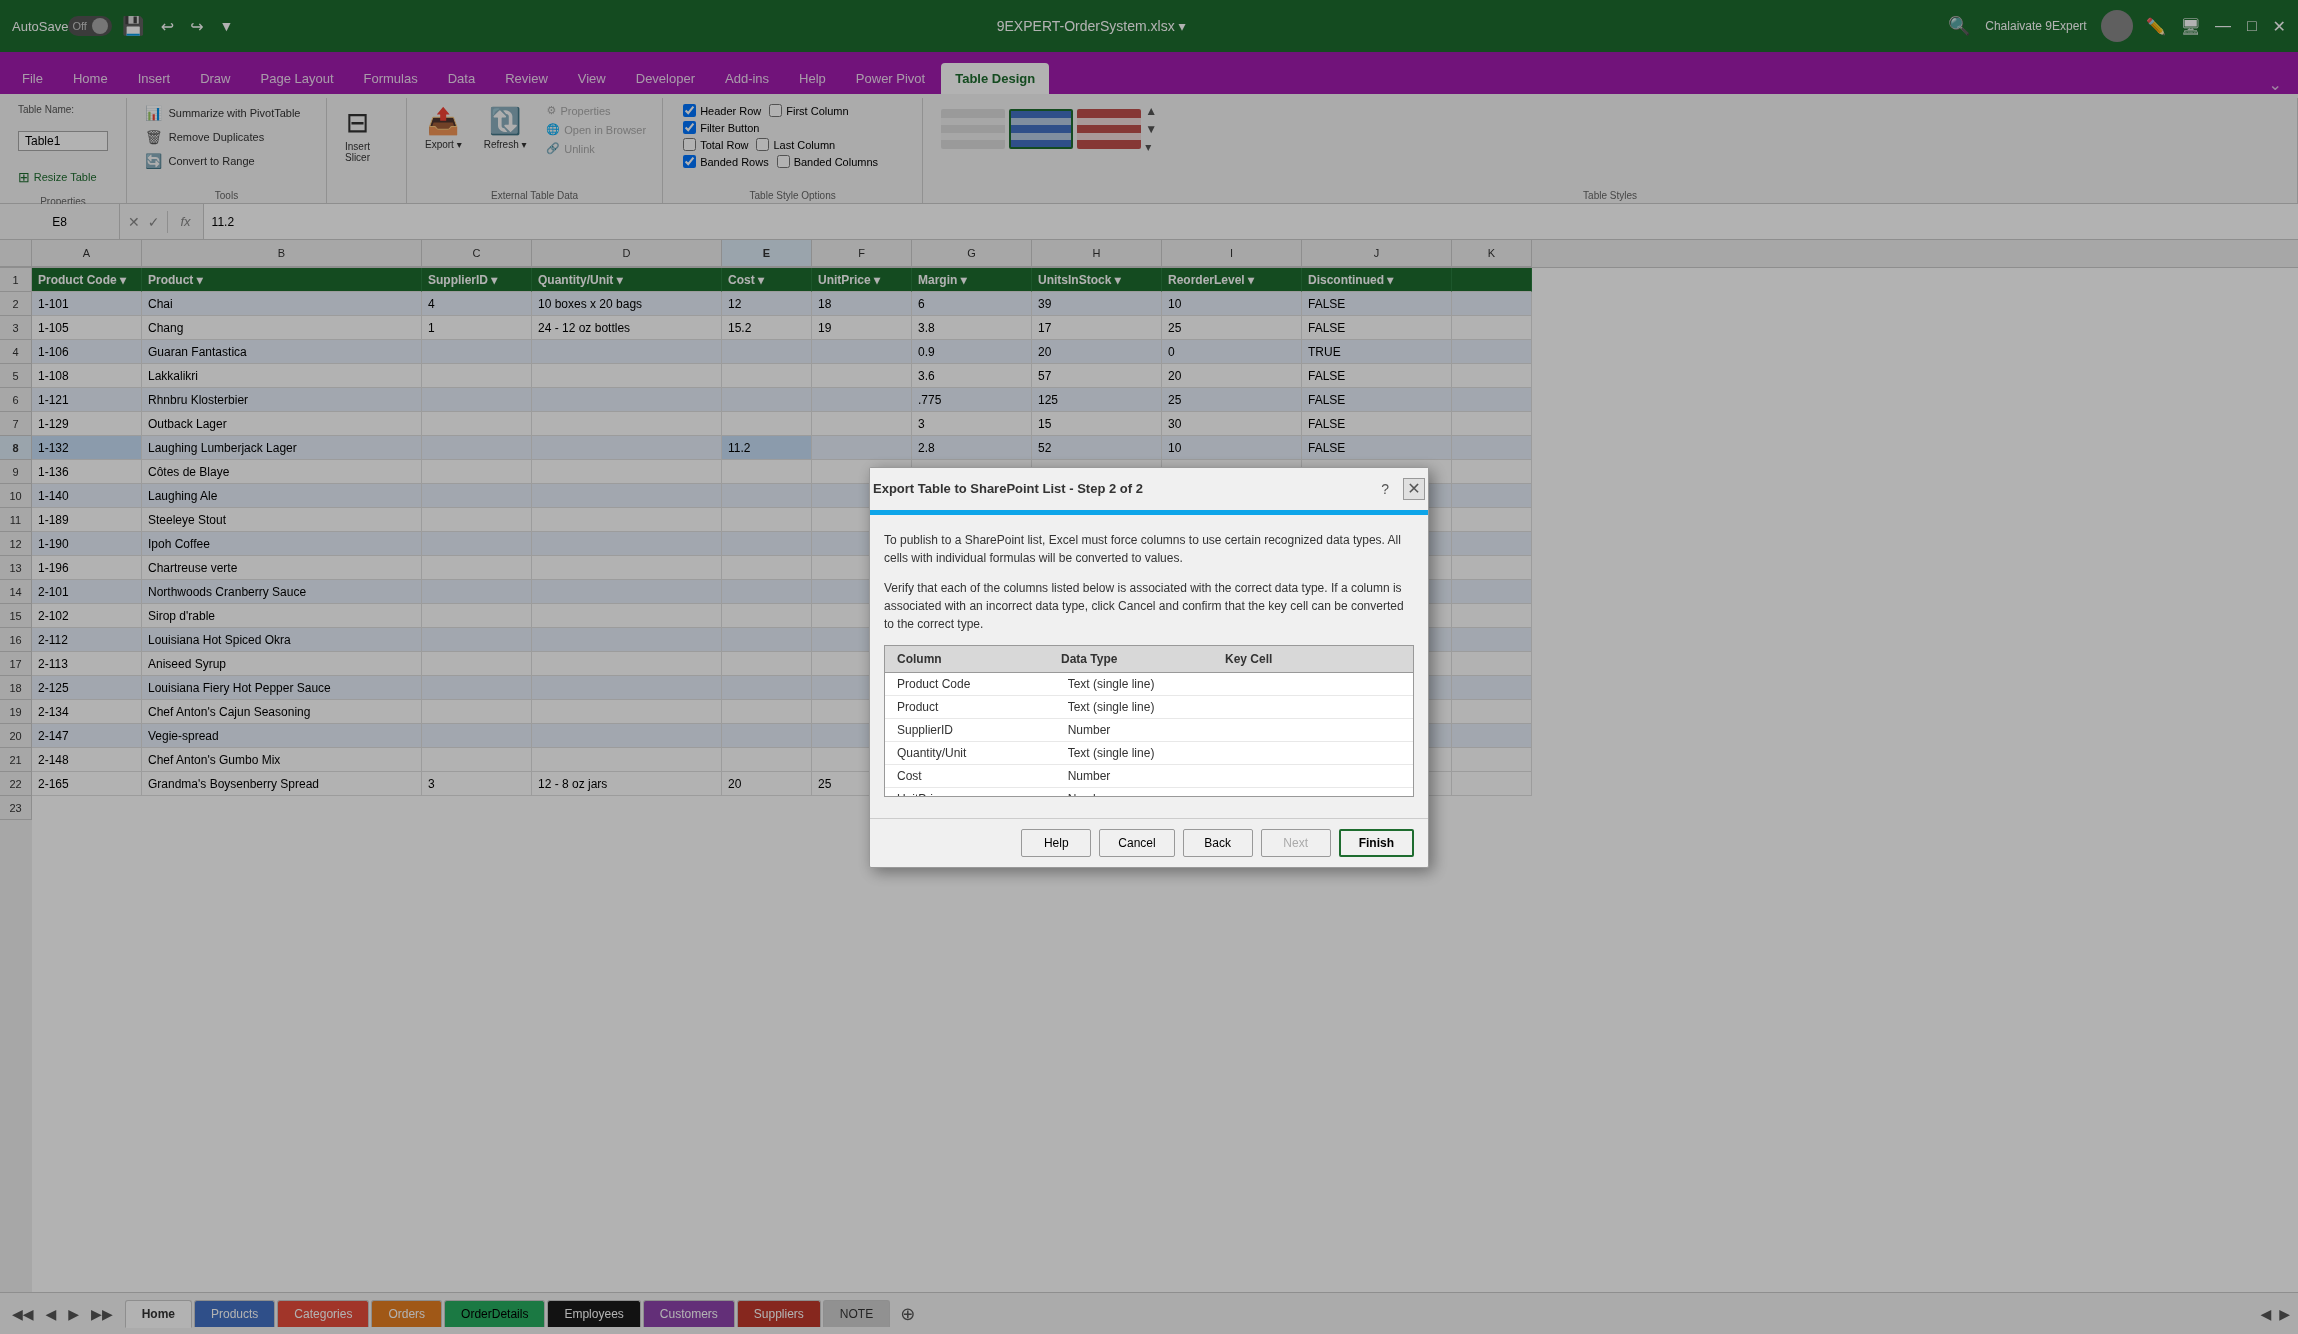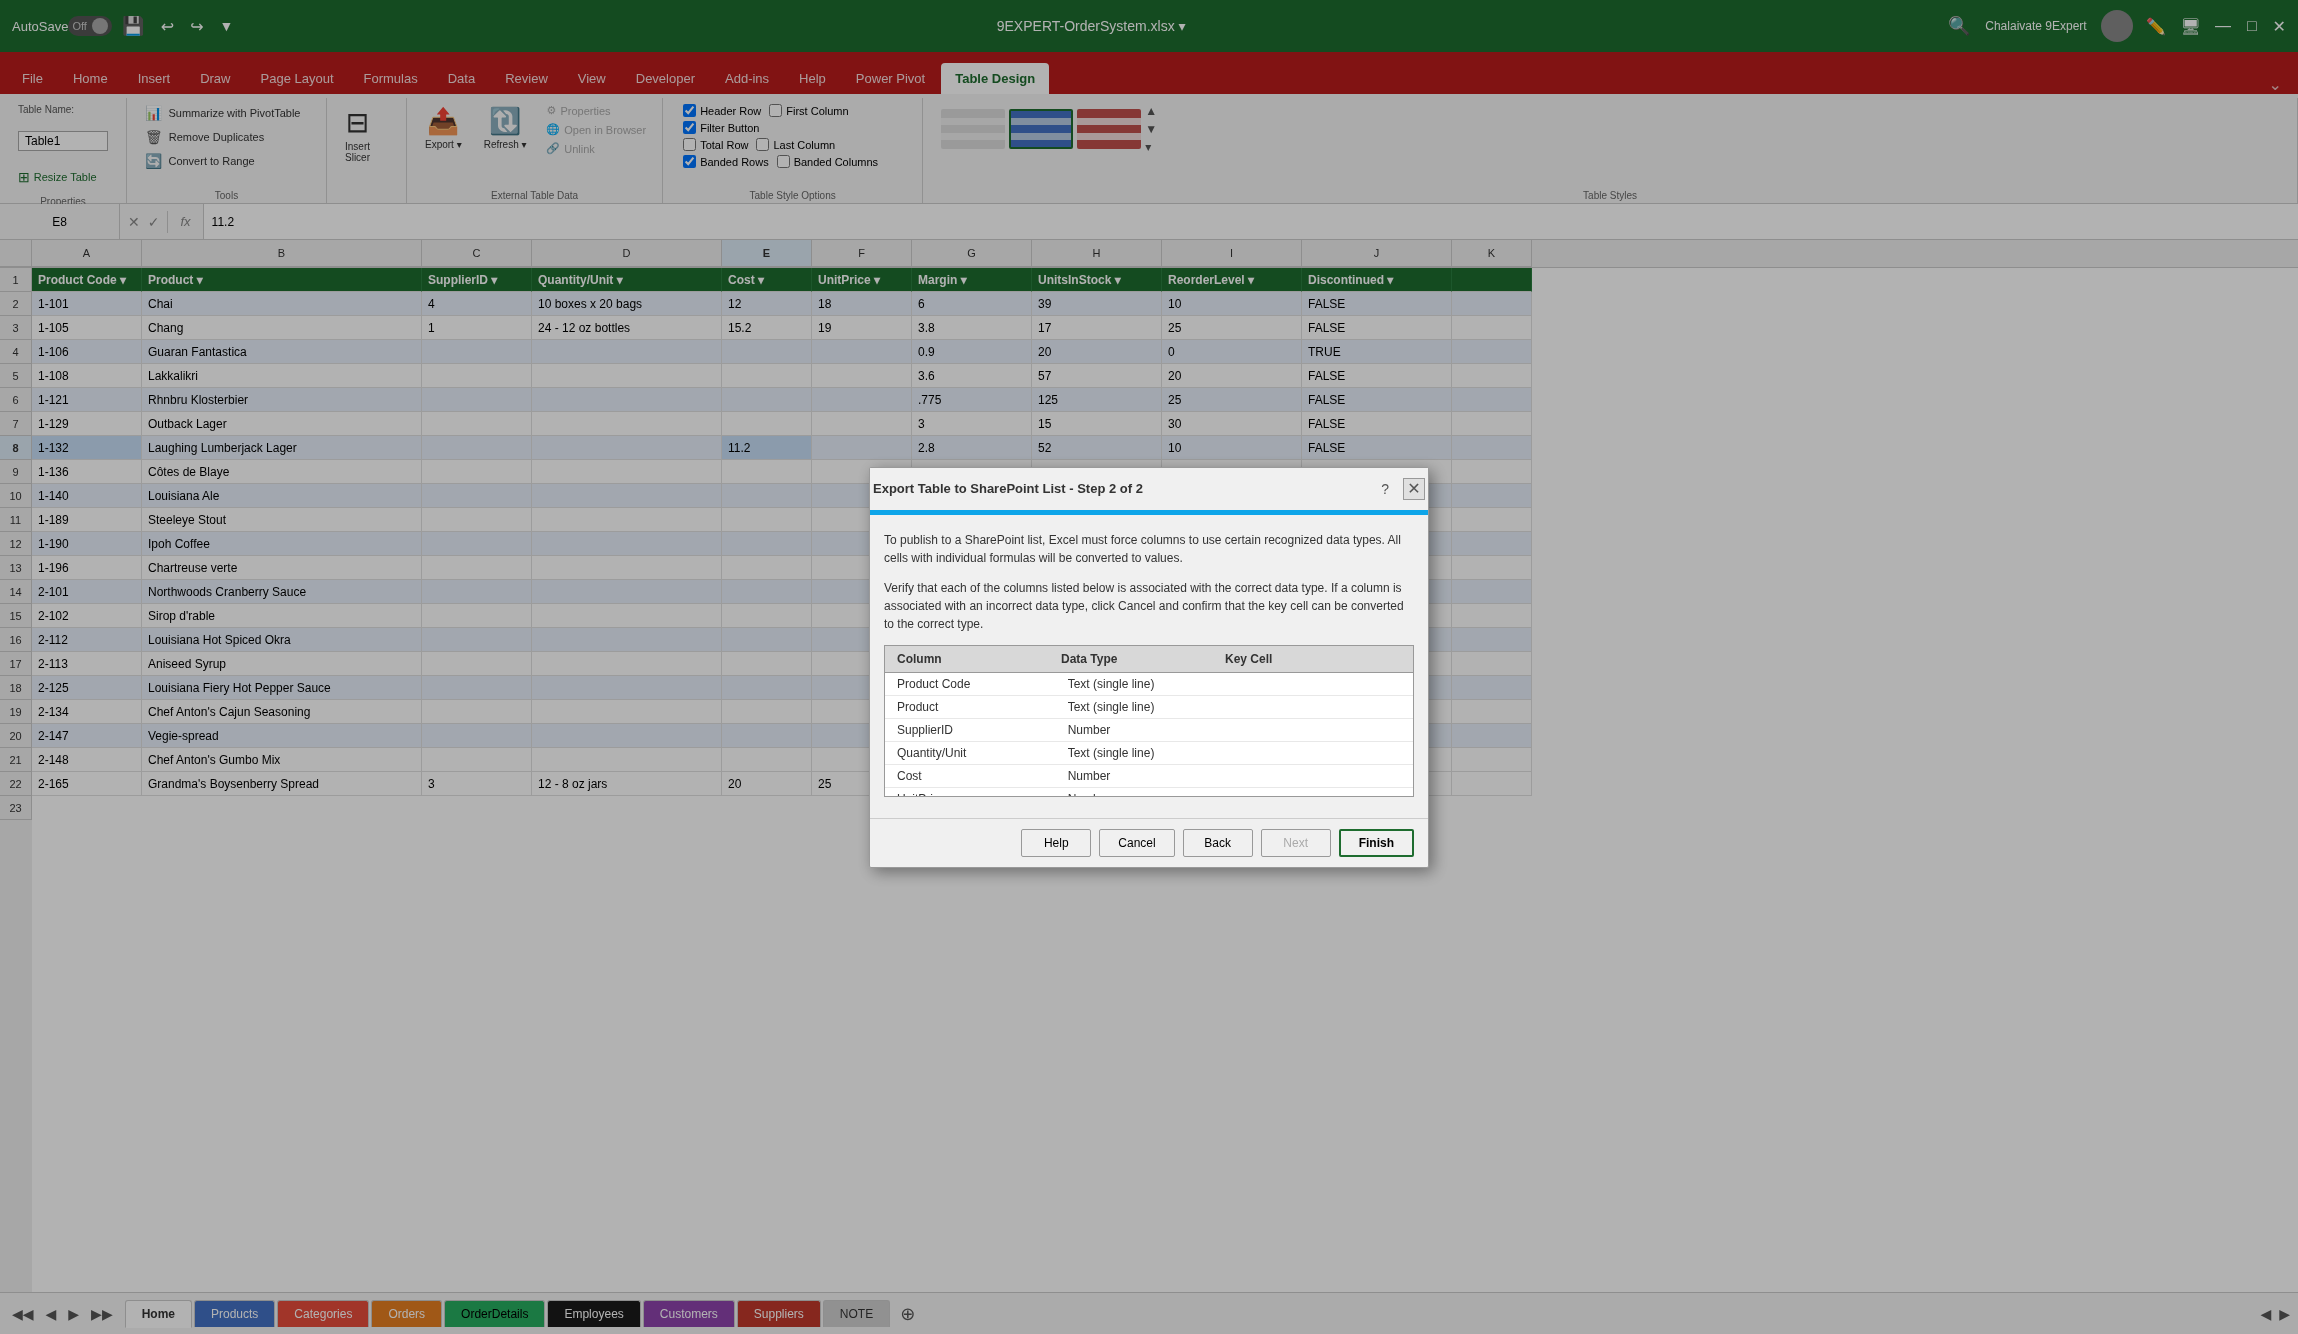--- a/index.html
+++ b/index.html
@@ -26,21 +26,21 @@
     }
     .toggle-dot { width: 16px; height: 16px; border-radius: 50%; background: #aaa; margin-left: auto; }
     .title-icons { display: flex; gap: 16px; align-items: center; font-size: 18px; }
     .title-center { font-size: 14px; font-weight: 500; }
     .title-right { display: flex; align-items: center; gap: 14px; }
     .win-controls { display: flex; gap: 16px; font-size: 16px; }
 
     
     .ribbon-tabs {
       height: 42px;
-      background: #b91c1c;
+      background: #a21caf;
       display: flex;
       align-items: flex-end;
       padding: 0 8px;
       gap: 2px;
     }
     .ribbon-tab {
       padding: 8px 14px;
       font-size: 13px;
       color: rgba(255,255,255,0.85);
       cursor: pointer;
@@ -732,21 +732,21 @@
           <div class="grid-cell c-E"></div>
           <div class="grid-cell c-F"></div>
           <div class="grid-cell c-G">35</div>
           <div class="grid-cell c-H">17</div>
           <div class="grid-cell c-I">15</div>
           <div class="grid-cell c-J">FALSE</div>
           <div class="grid-cell c-K"></div>
         </div>
         <div class="grid-row">
           <div class="grid-cell even-row c-A">1-140</div>
-          <div class="grid-cell even-row c-B">Louisiana Ale</div>
+          <div class="grid-cell even-row c-B">Laughing Ale</div>
           <div class="grid-cell even-row c-C"></div>
           <div class="grid-cell even-row c-D"></div>
           <div class="grid-cell even-row c-E"></div>
           <div class="grid-cell even-row c-F"></div>
           <div class="grid-cell even-row c-G">1.4</div>
           <div class="grid-cell even-row c-H">111</div>
           <div class="grid-cell even-row c-I">15</div>
           <div class="grid-cell even-row c-J">FALSE</div>
           <div class="grid-cell even-row c-K"></div>
         </div>

